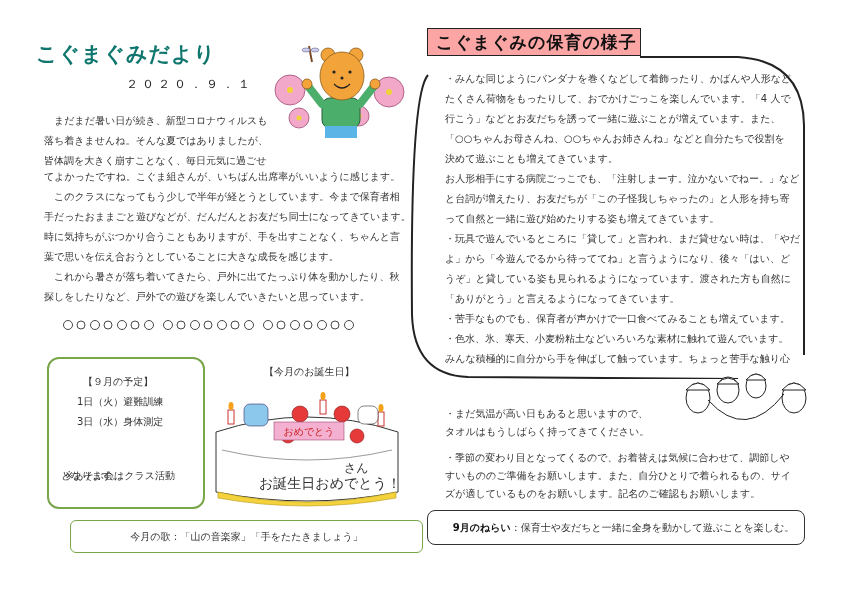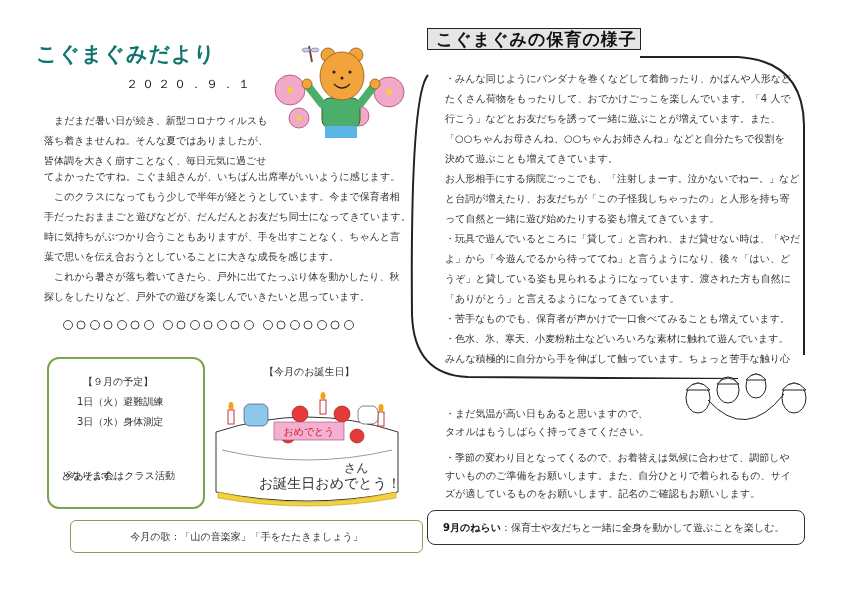--- a/index.html
+++ b/index.html
@@ -22,31 +22,31 @@
   .schedule-box .line { position: absolute; font-size: 10px; color: #333; white-space: nowrap; }
 
   .bday-heading { position: absolute; left: 264px; top: 365px; font-size: 10px; color: #333; }
   .cake { position: absolute; left: 212px; top: 392px; width: 190px; height: 115px; }
   .bday-san { position: absolute; left: 344px; top: 460px; font-size: 12px; color: #333; }
   .bday-msg { position: absolute; left: 259px; top: 475px; font-size: 14px; color: #333; }
 
   .song-box { position: absolute; left: 70px; top: 520px; width: 353px; height: 33px; border: 1.5px solid #7aa64a; border-radius: 6px; display: flex; align-items: center; justify-content: center; font-size: 10px; color: #333; }
 
   .panel-frame { position: absolute; left: 408px; top: 55px; width: 398px; height: 324px; }
-  .panel-title { position: absolute; left: 427px; top: 28px; width: 214px; height: 22px; border: 1px solid #222; background: #e5e5e5; display: flex; align-items: center; padding-left: 8px; font-size: 17px; font-weight: bold; color: #111; letter-spacing: 1px; }
+  .panel-title { position: absolute; left: 427px; top: 28px; width: 214px; height: 28px; border: 1px solid #222; background: #fca5a5; display: flex; align-items: center; padding-left: 8px; font-size: 17px; font-weight: bold; color: #111; letter-spacing: 1px; }
   .panel-text { position: absolute; left: 445px; top: 69px; width: 340px; font-size: 10px; line-height: 20px; color: #333; }
   .panel-text p { white-space: nowrap; }
 
   .acorns { position: absolute; left: 676px; top: 362px; width: 140px; height: 62px; }
 
   .notes { position: absolute; left: 445px; top: 405px; width: 350px; font-size: 10px; line-height: 18px; color: #333; }
   .notes p { white-space: nowrap; }
   .notes .gap { height: 8px; }
 
-  .aim-box { position: absolute; left: 427px; top: 510px; width: 378px; height: 35px; border: 1.5px solid #333; border-radius: 8px; display: flex; align-items: center; padding-left: 15px; font-size: 10px; color: #333; }
+  .aim-box { position: absolute; left: 427px; top: 510px; width: 378px; height: 35px; border: 1.5px solid #333; border-radius: 8px; display: flex; align-items: center; padding-left: 15px; font-size: 10px; color: #333; justify-content: center; }
   .aim-box b { font-weight: bold; color: #111; }
 </style>
 </head>
 <body>
 
 <div class="title">こぐまぐみだより</div>
 <div class="date">２０２０．９．１</div>
 
 <svg class="bear" viewBox="0 0 135 98">
   <g>

